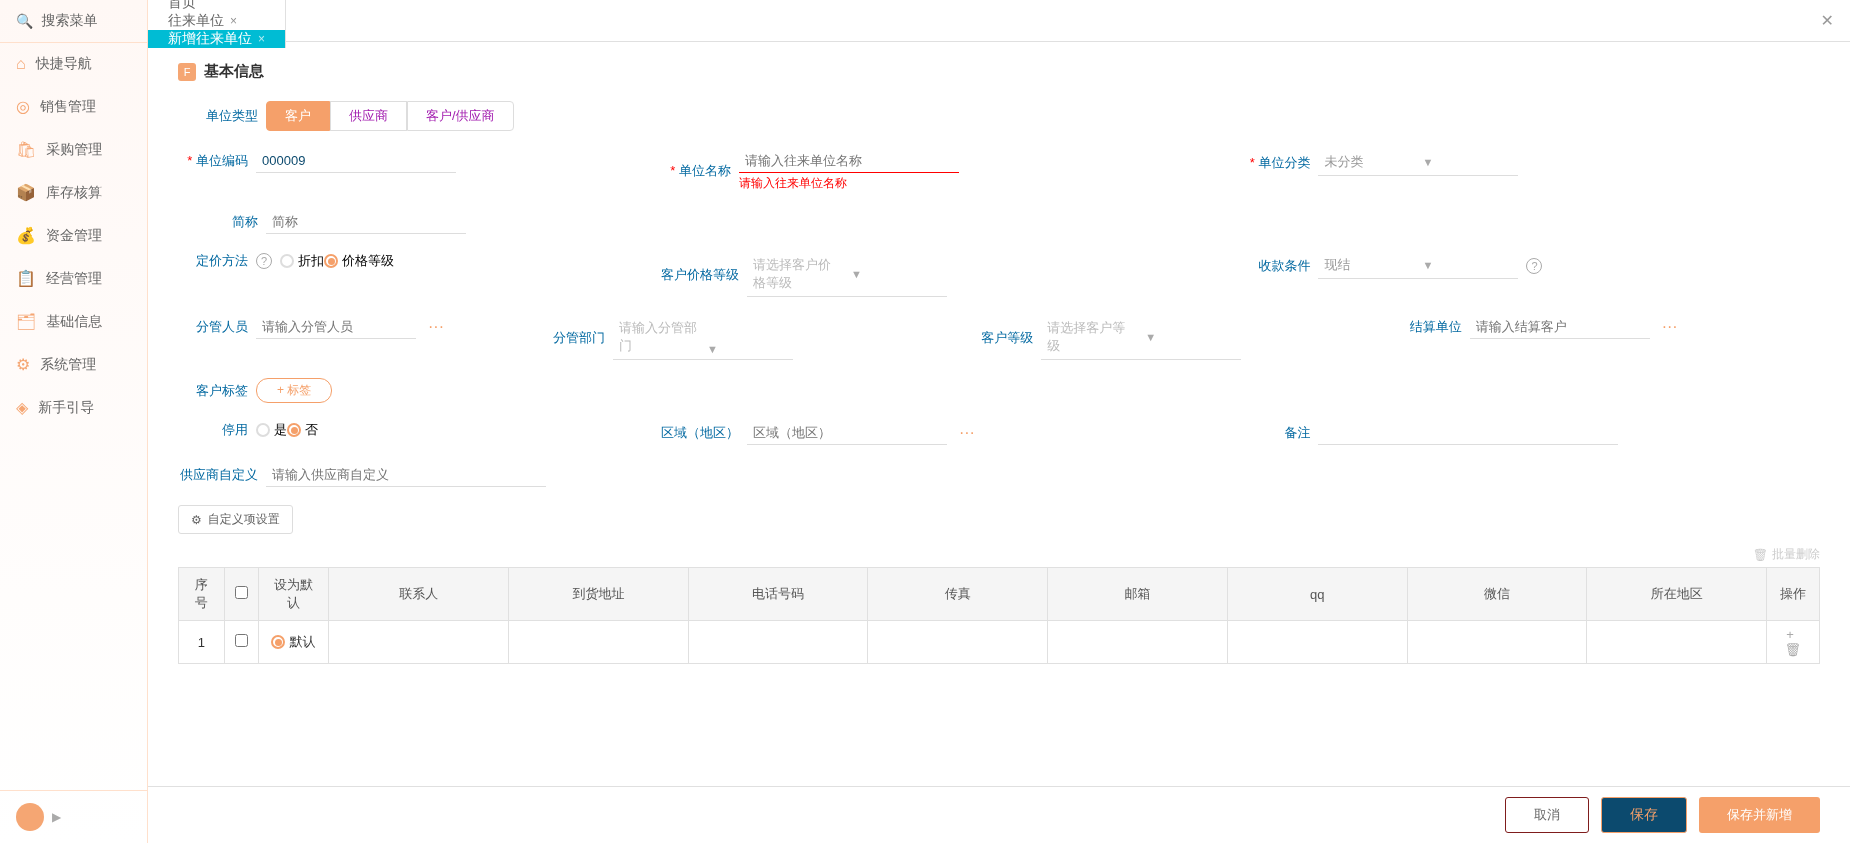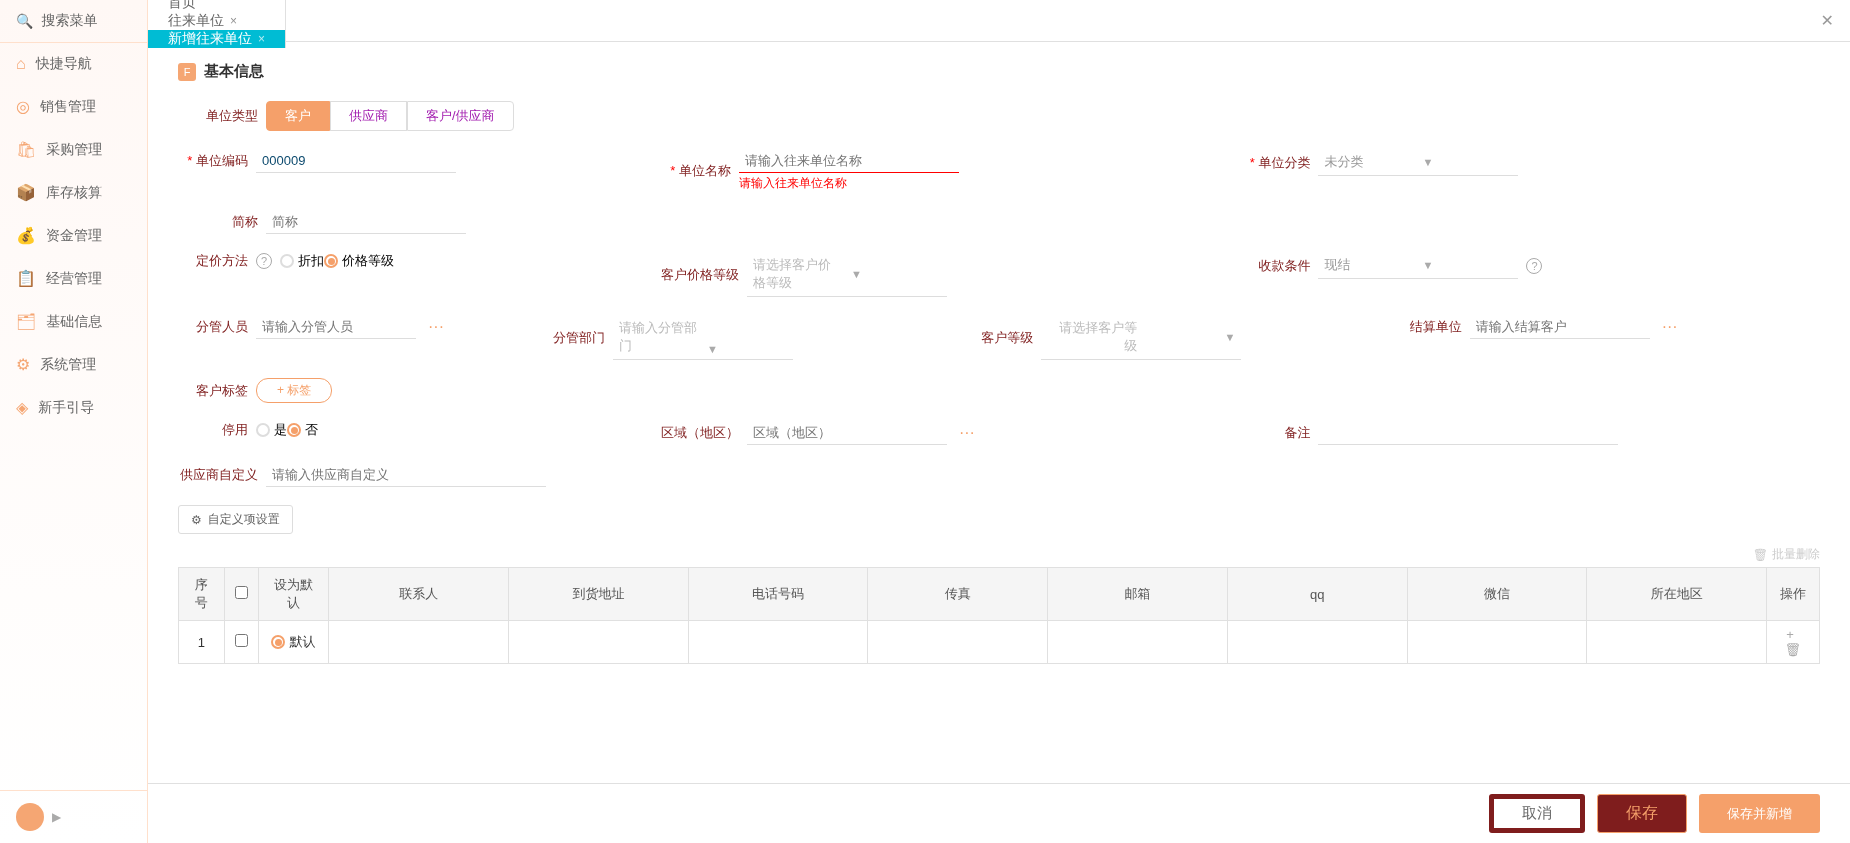--- a/index.html
+++ b/index.html
@@ -114,21 +114,21 @@
       margin-bottom: 18px;
       gap: 0;
     }
     .form-group {
       display: flex;
       align-items: center;
       gap: 8px;
       flex: 1;
     }
     .form-label {
-      color: #7f1d1d;
+      color: #0369a1;
       white-space: nowrap;
       min-width: 70px;
       text-align: right;
     }
     .form-label.required::before {
       content: '* ';
       color: red;
     }
     .form-control {
       border: none;
@@ -290,35 +290,35 @@
       left: 148px;
       background: #fff;
       border-top: 1px solid #e0e0e0;
       padding: 10px 30px;
       display: flex;
       justify-content: flex-end;
       gap: 12px;
     }
     .btn-cancel {
       padding: 0 28px;
-      border: 5px solid #7f1d1d;
+      border: 1px solid #7f1d1d;
       background: #fff;
       color: #666;
       cursor: pointer;
       border-radius: 3px;
-      font-size: 15px;
+      font-size: 13px;
     }
     .btn-save {
       padding: 8px 28px;
       border: 1px solid #f5a06a;
-      background: #7f1d1d;
+      background: #0c4a6e;
       color: #f5a06a;
       cursor: pointer;
       border-radius: 3px;
-      font-size: 16px;
+      font-size: 14px;
     }
     .btn-save-new {
       padding: 8px 28px;
       border: none;
       background: #f5a06a;
       color: #fff;
       cursor: pointer;
       border-radius: 3px;
       font-size: 13px;
     }
@@ -497,21 +497,21 @@
       </div>
       <div class="form-group" style="flex:1.2;">
         <span class="form-label">分管部门</span>
         <div class="select-control" style="min-width:180px; border-bottom:1px solid #ddd;align-items:flex-end;">
           <span style="color:#bbb;">请输入分管部门</span>
           <span class="chevron">▼</span>
         </div>
       </div>
       <div class="form-group" style="flex:1.2;">
         <span class="form-label">客户等级</span>
-        <div class="select-control" style="min-width:200px; border-bottom:1px solid #ddd;text-align:right;">
+        <div class="select-control" style="min-width:200px; border-bottom:1px solid #ddd;">
           <span style="color:#bbb;">请选择客户等级</span>
           <span class="chevron">▼</span>
         </div>
       </div>
       <div class="form-group" style="flex:1.2;">
         <span class="form-label">结算单位</span>
         <input class="form-control" type="text" style="width: 180px;" placeholder="请输入结算客户">
         <span class="dots-btn">···</span>
       </div>
     </div>

